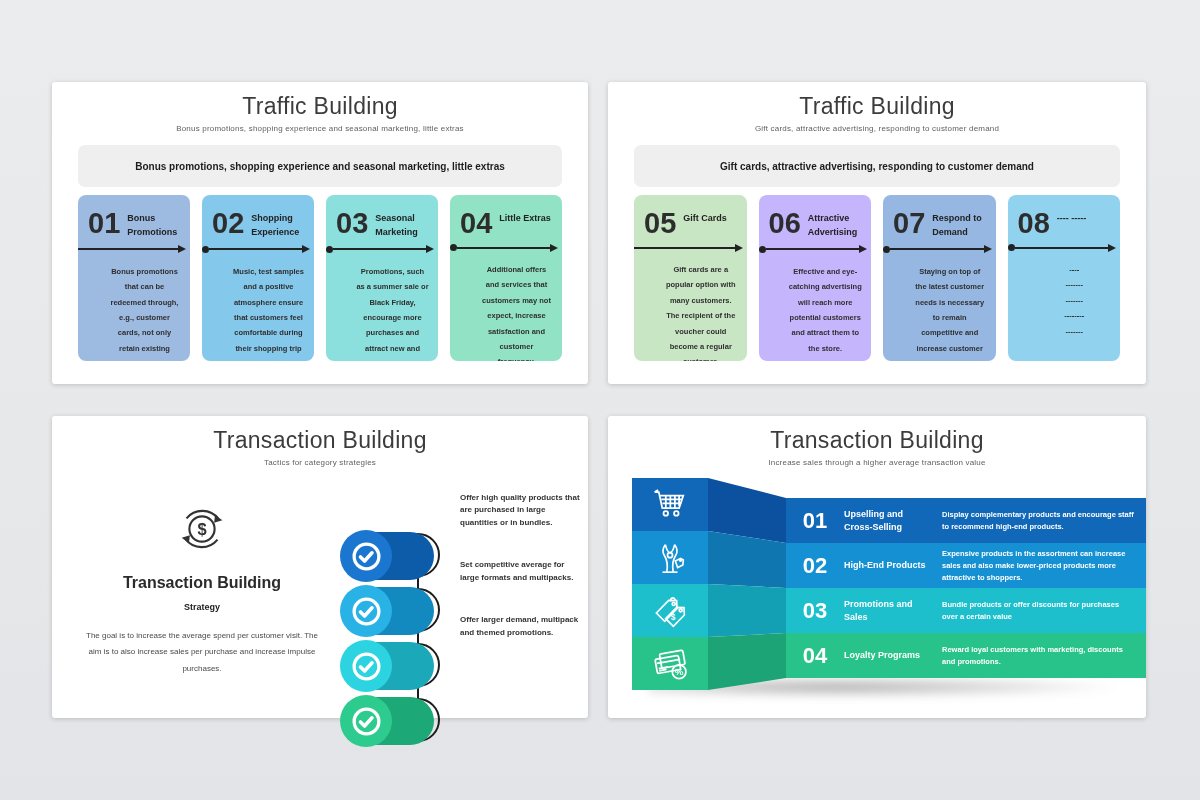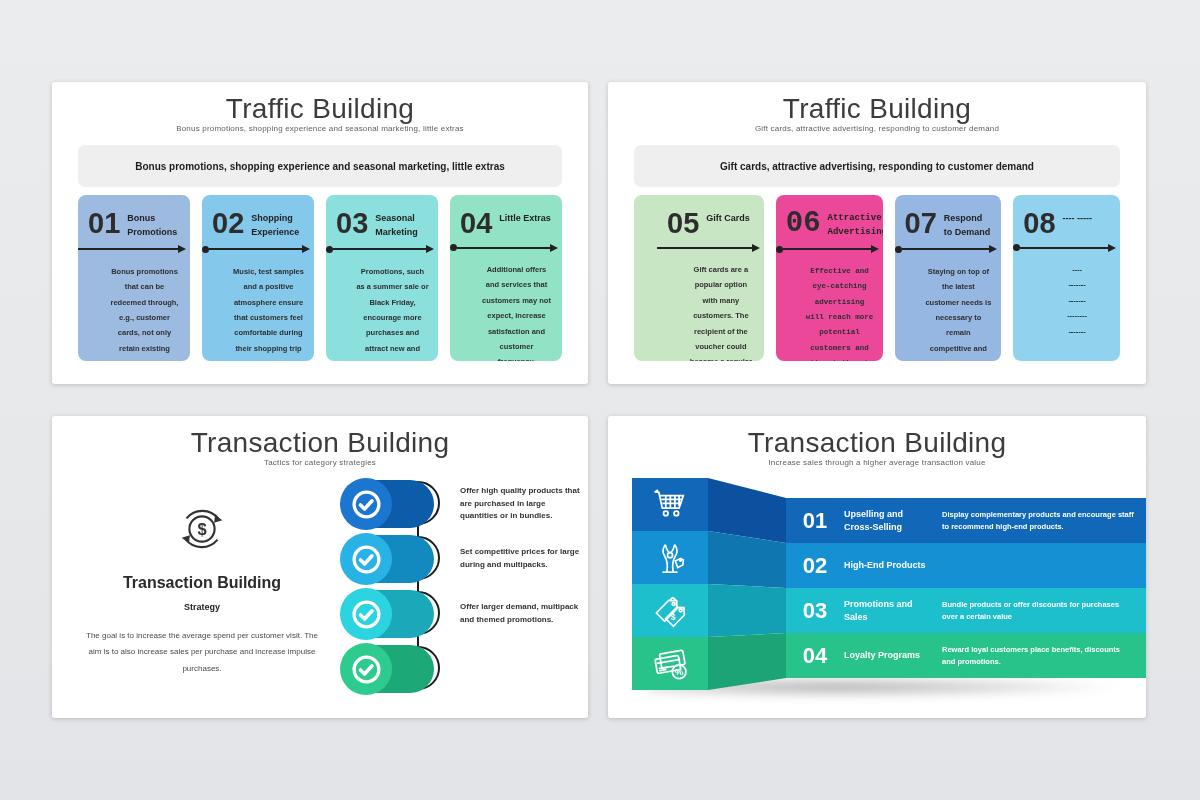--- a/index.html
+++ b/index.html
@@ -12,21 +12,21 @@
   .slide {
     position:absolute; width:536px; height:302px; background:#fff;
     border-radius:3px; box-shadow:0 1px 5px rgba(0,0,0,.18);
   }
   #slide-t1{left:52px; top:82px;}
   #slide-t2{left:608px; top:82px; width:538px;}
   #slide-x1{left:52px; top:416px;}
   #slide-x2{left:608px; top:416px; width:538px;}
 
   .slide-title{position:absolute; top:11px; left:0; right:0; text-align:center;
-    font-size:28px; color:#3c3c3c; letter-spacing:.3px;}
+    font-size:23px; color:#3c3c3c; letter-spacing:.3px;}
   .slide-sub{position:absolute; top:42px; left:0; right:0; text-align:center;
     font-size:8px; color:#5f5f5f; letter-spacing:.2px;}
 
   
   .banner{position:absolute; left:26px; right:26px; top:63px; height:42px;
     background:#efefef; border-radius:7px; display:flex; align-items:center;
     justify-content:center; font-size:10px; font-weight:700; color:#1d1d1d;}
   .cards{position:absolute; left:26px; right:26px; top:113px; display:flex; gap:12px;}
   .tcard{flex:1; height:166px; border-radius:8px; padding-top:14px; overflow:hidden;}
   .tcard-head{display:flex; padding:0 10px; gap:7px;}
@@ -39,21 +39,21 @@
     border-top:4.5px solid transparent; border-bottom:4.5px solid transparent;}
   .tcard-body{margin-top:10px; padding:0 9px; font-size:7.5px; font-weight:700;
     color:#2f2f2f; text-align:center; line-height:2.05; white-space:pre-line;margin-left:21px;}
 
   
   .center-col{position:absolute; left:30px; top:82px; width:240px; text-align:center;}
   .center-heading{font-size:16px; font-weight:700; color:#2b2b2b; margin-top:10px;}
   .center-label{font-size:9px; font-weight:700; color:#222; margin-top:10px;}
   .center-body{font-size:8px; color:#4a4a4a; margin-top:16px; line-height:2.05; font-weight:500;}
   .items{position:absolute; left:288px; top:62px; width:244px;}
-  .item{display:flex; margin-bottom:3px; height:52px;}
+  .item{display:flex; margin-bottom:3px; height:52px;align-items:flex-end;}
   .pill{position:relative; width:104px; flex:0 0 auto;}
   .pill .oring{position:absolute; left:56px; top:3px; width:44px; height:44px;
     border:2px solid #1c1c1c; border-radius:50%; z-index:0;}
   .pill .pbody{position:absolute; left:24px; top:2px; width:70px; height:48px;
     border-radius:0 24px 24px 0; z-index:1;}
   .pill .pcap{position:absolute; left:0; top:0; width:52px; height:52px; border-radius:50%;
     display:flex; align-items:center; justify-content:center; z-index:2;}
   .item:not(:last-child) .pill::after{content:""; position:absolute; left:77px; top:47px;
     width:2px; height:12px; background:#1c1c1c; z-index:0;}
   .item-text{flex:1; margin-left:16px; display:flex; align-items:center;
@@ -134,32 +134,32 @@
       <div class="tcard-body">Additional offers and services that customers may not expect, increase satisfaction and customer frequency.</div>
     </div>
   </div>
 </div>
 
 <div class="slide" id="slide-t2">
   <div class="slide-title">Traffic Building</div>
   <div class="slide-sub">Gift cards, attractive advertising, responding to customer demand</div>
   <div class="banner">Gift cards, attractive advertising, responding to customer demand</div>
   <div class="cards">
-    <div class="tcard" style="background: rgb(201, 230, 196); padding-left: 23px;">
+    <div class="tcard" style="background: rgb(201, 230, 196);">
       <div class="tcard-head">
         <span class="tcard-num">05</span>
         <span class="tcard-title">Gift Cards</span>
       </div>
       <div class="arrowline nodot">
           <span class="ln"></span>
           <span class="hd"></span>
         </div>
       <div class="tcard-body">Gift cards are a popular option with many customers. The recipient of the voucher could become a regular customer.</div>
     </div>
-    <div class="tcard" style="background: #ec4899; font-family: Liberation Mono, monospace;">
+    <div class="tcard" style="background: #c4b5fd;">
       <div class="tcard-head">
         <span class="tcard-num">06</span>
         <span class="tcard-title">Attractive Advertising</span>
       </div>
       <div class="arrowline">
           <span class="dot"></span>
           <span class="ln"></span>
           <span class="hd"></span>
         </div>
       <div class="tcard-body">Effective and eye-catching advertising will reach more potential customers and attract them to the store.</div>
@@ -231,21 +231,21 @@
       <div class="pill">
         <span class="oring"></span>
         <span class="pbody" style="background: rgb(18, 137, 191);"></span>
         <span class="pcap" style="background: rgb(41, 178, 230);">
           <svg width="33" height="33" viewBox="0 0 24 24">
             <circle cx="12" cy="12" r="9" fill="none" stroke="#fff" stroke-width="2.4"></circle>
             <path d="M7.6 12.3l3 3 5.4-6" fill="none" stroke="#fff" stroke-width="2.6" stroke-linecap="round" stroke-linejoin="round"></path>
           </svg>
         </span>
       </div>
-      <div class="item-text">Set competitive prices for large during and multipacks.</div>
+      <div class="item-text">Set competitive average for large formats and multipacks.</div>
     </div>
     <div class="item">
       <div class="pill">
         <span class="oring"></span>
         <span class="pbody" style="background: rgb(27, 168, 184);"></span>
         <span class="pcap" style="background: rgb(43, 212, 224);">
           <svg width="33" height="33" viewBox="0 0 24 24">
             <circle cx="12" cy="12" r="9" fill="none" stroke="#fff" stroke-width="2.4"></circle>
             <path d="M7.6 12.3l3 3 5.4-6" fill="none" stroke="#fff" stroke-width="2.6" stroke-linecap="round" stroke-linejoin="round"></path>
           </svg>
@@ -324,25 +324,26 @@
 
   <div class="rows">
     <div class="brow" style="background: rgb(18, 104, 184);">
       <div class="brow-num">01</div>
       <div class="brow-title">Upselling and Cross-Selling</div>
       <div class="brow-body">Display complementary products and encourage staff to recommend high-end products.</div>
     </div>
     <div class="brow" style="background: rgb(21, 145, 211);">
       <div class="brow-num">02</div>
       <div class="brow-title">High-End Products</div>
+      <div class="brow-body">Expensive products in the assortment can increase sales and also make lower-priced products more attractive to shoppers.</div>
     </div>
     <div class="brow" style="background: rgb(29, 191, 205);">
       <div class="brow-num">03</div>
       <div class="brow-title">Promotions and Sales</div>
       <div class="brow-body">Bundle products or offer discounts for purchases over a certain value</div>
     </div>
     <div class="brow" style="background: rgb(40, 195, 138);">
       <div class="brow-num">04</div>
       <div class="brow-title">Loyalty Programs</div>
-      <div class="brow-body">Reward loyal customers place benefits, discounts and promotions.</div>
+      <div class="brow-body">Reward loyal customers with marketing, discounts and promotions.</div>
     </div>
   </div>
 </div>
 
 </body></html>

